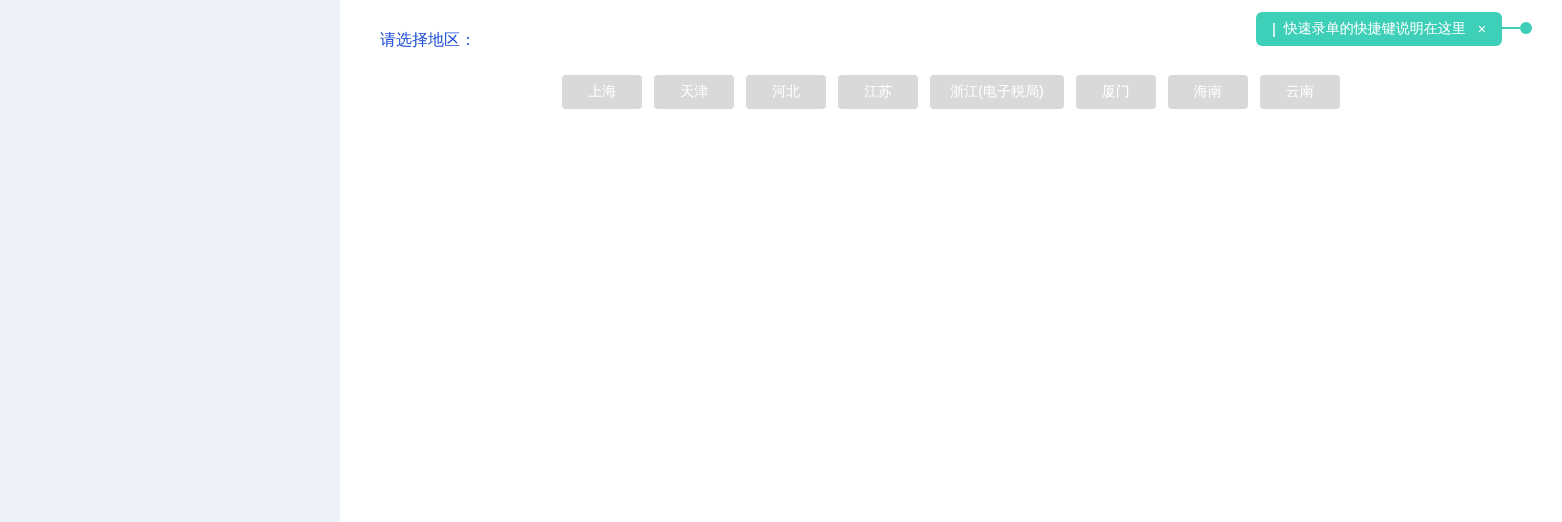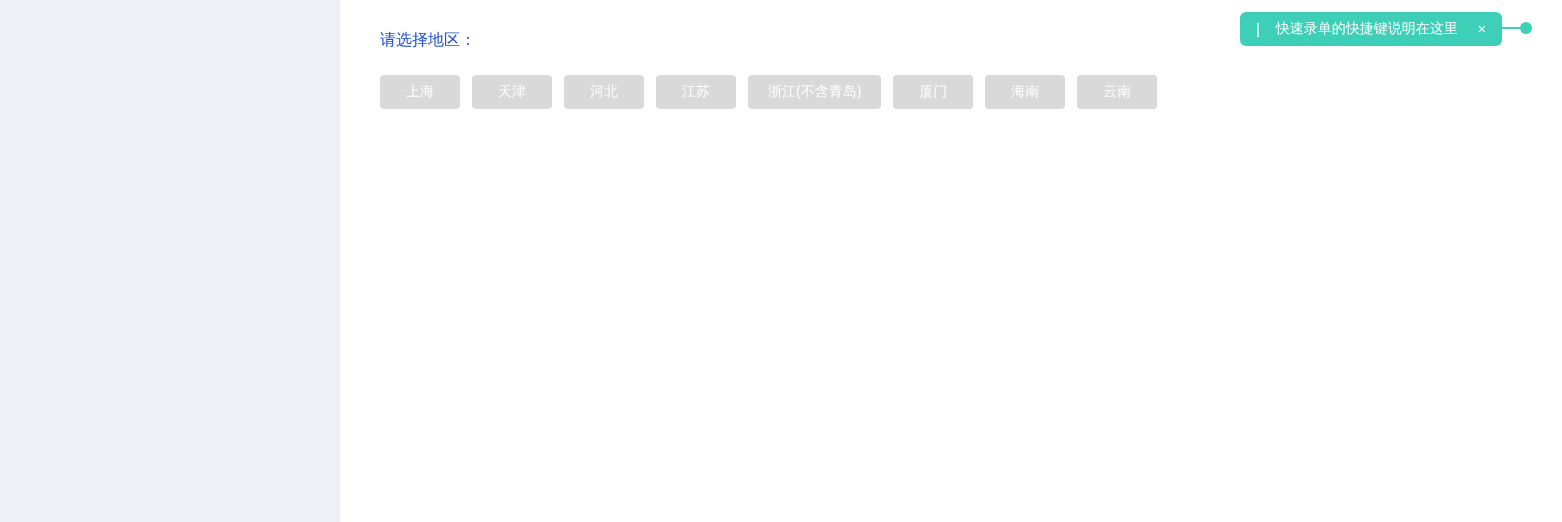--- a/index.html
+++ b/index.html
@@ -40,20 +40,21 @@
       font-size: 16px;
       color: #1d4ed8;
       font-weight: normal;
       margin-bottom: 24px;
     }
 
     .region-buttons {
       display: flex;
       flex-wrap: wrap;
       gap: 12px;
+      justify-content: center;
     }
 
     .region-btn {
       padding: 8px 20px;
       background: #d9d9d9;
       border: none;
       border-radius: 4px;
       color: #fff;
       font-size: 14px;
       cursor: pointer;
@@ -66,21 +67,21 @@
       position: absolute;
       top: 12px;
       right: 60px;
       background: #3ecfb8;
       color: #fff;
       padding: 8px 16px;
       border-radius: 6px;
       font-size: 14px;
       display: flex;
       align-items: center;
-      gap: 16px;
+      gap: 8px;
       white-space: nowrap;
     }
 
     .tooltip-banner::before {
       content: '|';
       color: rgba(255,255,255,0.8);
       font-weight: bold;
     }
 
     .tooltip-close {
@@ -114,21 +115,21 @@
 
 <div class="sidebar"></div>
 
 <div class="main-content">
   <h2 class="page-title">请选择地区：</h2>
   <div class="region-buttons" id="region-buttons">
   <button class="region-btn">上海</button>
       <button class="region-btn">天津</button>
       <button class="region-btn">河北</button>
       <button class="region-btn">江苏</button>
-      <button class="region-btn">浙江(不含青岛)</button>
+      <button class="region-btn">浙江(电子税局)</button>
       <button class="region-btn">厦门</button>
       <button class="region-btn">海南</button>
       <button class="region-btn">云南</button>
     </div>
 </div>
 
 <div class="tooltip-banner">
   <span>快速录单的快捷键说明在这里</span>
   <span class="tooltip-close">×</span>
 </div>

